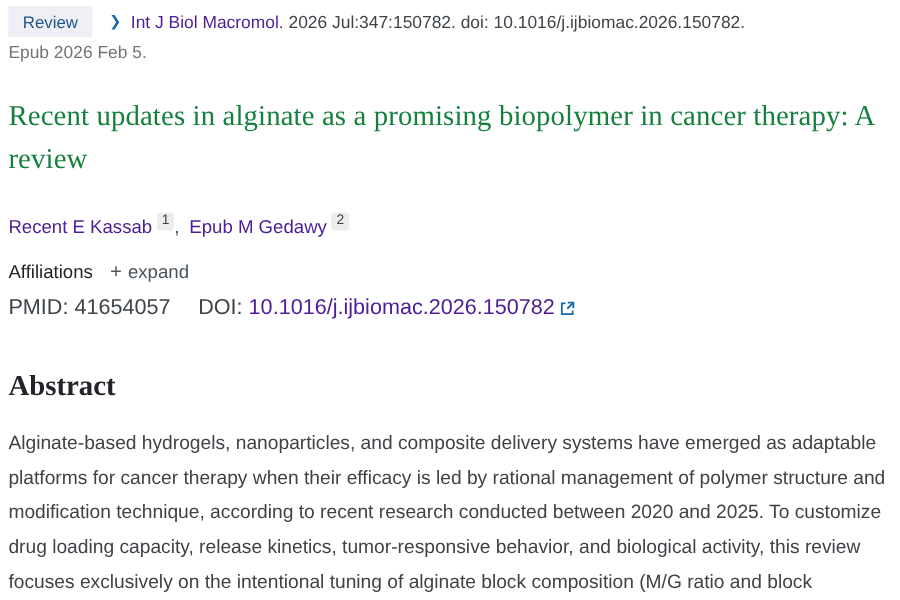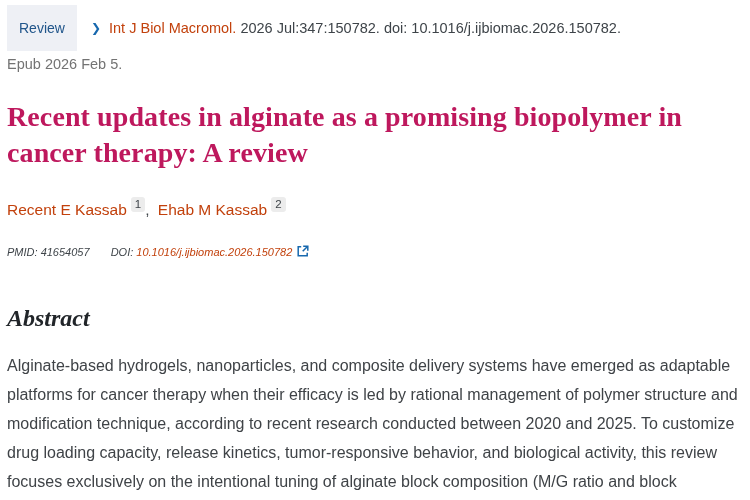--- a/index.html
+++ b/index.html
@@ -16,48 +16,48 @@
   
   .cite-line {
     font-size: 14.5px;
     color: #3e4449;
     line-height: 24px;
   }
   .type-badge {
     display: inline-block;
     background: #eef0f5;
     color: #20558a;
-    padding: 11px 12px;
+    padding: 1px 12px;
     margin-right: 10px;
     font-size: 14px;
   }
   .chevron {
     color: #1768ae;
     font-size: 12px;
     font-weight: bold;
     margin-right: 4px;
     vertical-align: 1px;
   }
   a.link, .link {
-    color: #c2410c;
+    color: #4c1d95;
     text-decoration: none;
     cursor: pointer;
   }
   .epub-line {
     font-size: 14.5px;
     color: #737373;
     line-height: 22px;
     margin-top: 2px;
   }
   
   h1.title {
     font-family: "Liberation Serif", "DejaVu Serif", serif;
-    font-size: 28px;
-    font-weight: 700;
-    color: #be185d;
+    font-size: 24px;
+    font-weight: 400;
+    color: #15803d;
     line-height: 36px;
     margin-top: 24px;
     max-width: 748px;
     letter-spacing: 0.1px;
   }
   
   .authors {
     margin-top: 26px;
     font-size: 15.5px;
     color: #3e4449;
@@ -90,41 +90,39 @@
     cursor: pointer;
   }
   .plus-icon {
     font-size: 17px;
     color: #50585f;
     margin-right: 5px;
     font-weight: 400;
   }
   
   .identifiers {
-    margin-top: 20px;
-    font-size: 11px;
+    margin-top: 6px;
+    font-size: 18px;
     color: #3e4449;
     line-height: 22px;
-    font-style: italic;
   }
   .doi-label { margin-left: 18px; }
   .ext-icon {
     display: inline-block;
     vertical-align: -2px;
     margin-left: 4px;
   }
   
   h2.abstract-heading {
     font-family: "Liberation Serif", "DejaVu Serif", serif;
     font-size: 24px;
     font-weight: 700;
     color: #212529;
     margin-top: 38px;
     line-height: 30px;
-    font-style: italic;
   }
   .abstract-text {
     margin-top: 18px;
     font-size: 16px;
     line-height: 29px;
     color: #3f4347;
     max-width: 740px;
   }
 </style>
 </head>
@@ -137,23 +135,27 @@
     <span class="chevron">❯</span>
     <span class="link">Int J Biol Macromol.</span>
     <span> 2026 Jul:347:150782. doi: 10.1016/j.ijbiomac.2026.150782.</span>
   </div>
   <div class="epub-line">Epub 2026 Feb 5.</div>
 
   <h1 class="title">Recent updates in alginate as a promising biopolymer in cancer therapy: A review</h1>
 
   <div class="authors">
     <span class="link">Recent E Kassab</span><span class="author-sup">1</span><span class="author-sep">,</span>
-    <span class="link">Ehab M Kassab</span><span class="author-sup">2</span>
+    <span class="link">Epub M Gedawy</span><span class="author-sup">2</span>
   </div>
 
+  <div class="affiliations">
+    <span>Affiliations</span>
+    <span class="expand-btn"><span class="plus-icon">+</span><span>expand</span></span>
+  </div>
 
   <div class="identifiers">
     <span>PMID:</span>
     <span>41654057</span>
     <span class="doi-label">DOI:</span>
     <span class="link">10.1016/j.ijbiomac.2026.150782</span><span class="ext-icon"><svg width="14" height="14" viewBox="0 0 14 14" fill="none">
         <path d="M5.2 2.8 H2.2 V11.8 H11.2 V8.8" stroke="#1768ae" stroke-width="1.5" fill="none"></path>
         <path d="M7.2 2.2 H11.8 V6.8" stroke="#1768ae" stroke-width="1.5" fill="none"></path>
         <path d="M11.5 2.5 L6.7 7.3" stroke="#1768ae" stroke-width="1.5"></path>
       </svg></span>

